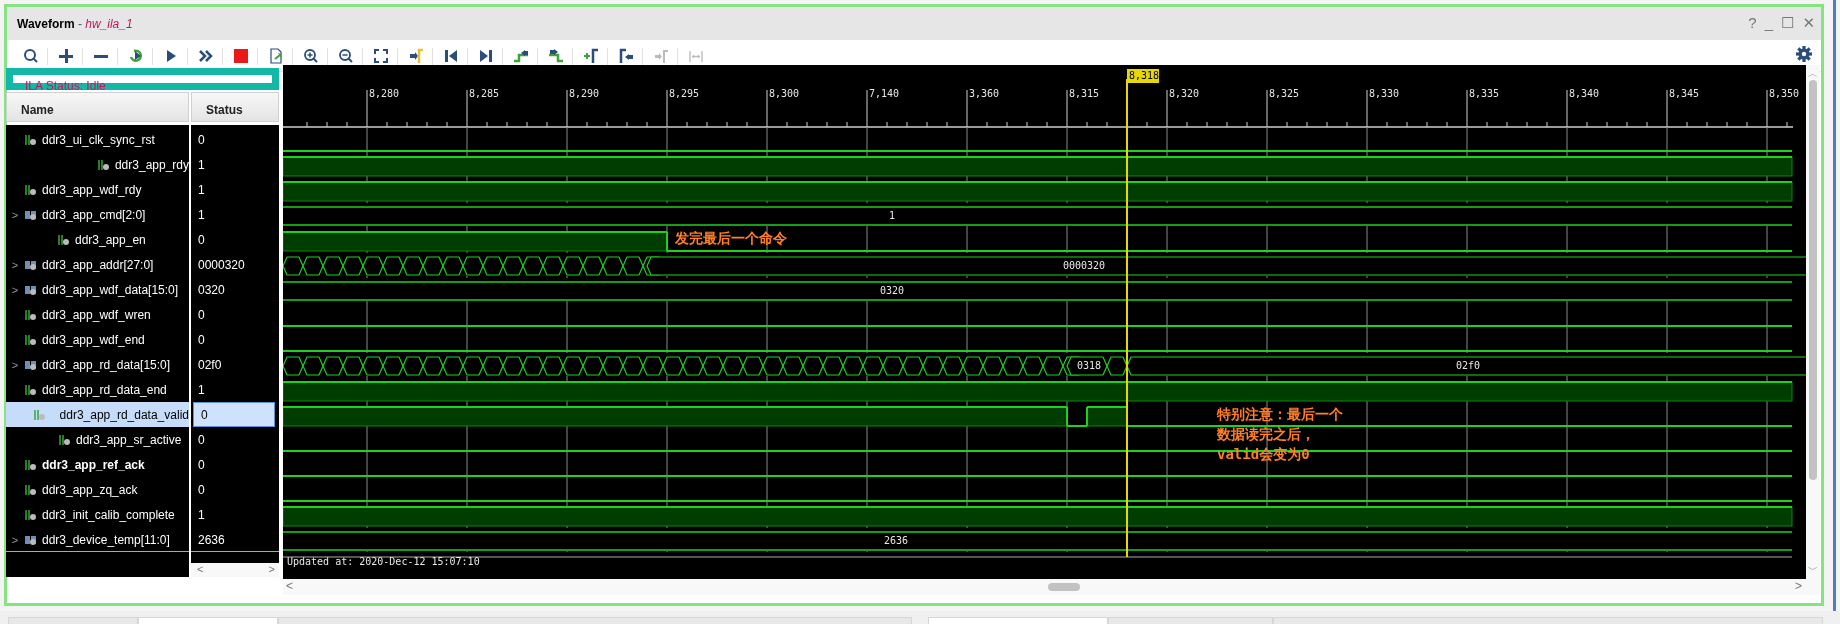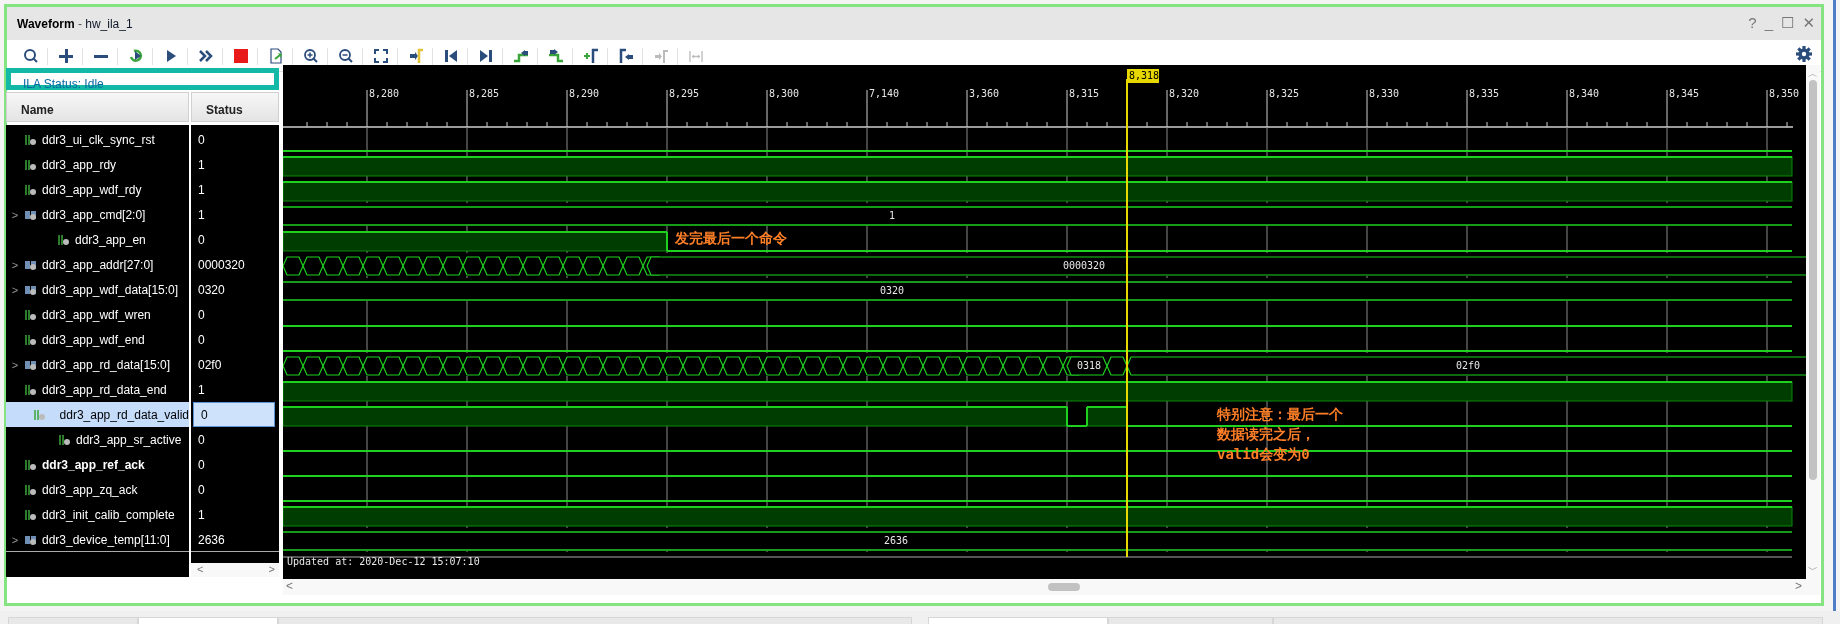--- a/index.html
+++ b/index.html
@@ -3,28 +3,28 @@
 <meta charset="utf-8">
 <style>
   * { box-sizing: border-box; margin: 0; padding: 0; }
   html, body { width: 1840px; height: 624px; overflow: hidden; background: #f4f4f4; font-family: "Liberation Sans", sans-serif; }
   .window { position: absolute; left: 4px; top: 4px; width: 1820px; height: 602px; border: 3px solid #86e382; background: #fff; }
   .blue-edge { position: absolute; left: 1833px; top: 0; width: 3px; height: 624px; background: #4f7ec9; }
   .titlebar { position: absolute; left: 0; top: 0; width: 100%; height: 33px; background: #e6e6e6; }
   .title { position: absolute; left: 10px; top: 10px; font-size: 12px; color: #000; }
   .title b { font-weight: bold; }
   .title .sep { color: #555; }
-  .title .sub { color: #0f172a; }
+  .title .sub { color: #be185d; font-style: italic; }
   .win-ctrls { position: absolute; right: 6px; top: 7px; display: flex; gap: 8px; color: #777; font-size: 15px; }
   .toolbar { position: absolute; left: 0; top: 33px; width: 100%; height: 32px; background: #fff; border-bottom: 1px solid #e0e0e0; }
   .tb-btn { position: absolute; top: 5px; width: 24px; height: 22px; display: flex; align-items: center; justify-content: center; }
   .tb-sep { position: absolute; top: 8px; width: 1px; height: 17px; background: #e2e2e2; }
   .gear { position: absolute; right: 8px; top: 5px; }
 
-  .status-box { position: absolute; left: 6px; top: 68px; width: 273px; height: 22px; border: 5px solid #14b8a6; background: #fff; font-size: 12px; padding: 4px 12px; color: #0369a1; }
+  .status-box { position: absolute; left: 6px; top: 68px; width: 273px; height: 22px; border: 7px solid #14b8a6; background: #fff; font-size: 12px; padding: 4px 12px; color: #be185d; }
   .col-head { position: absolute; top: 92px; height: 30px; background: linear-gradient(#f7f7f7,#e4e4e4); border: 1px solid #d0d0d0; font-size: 12px; font-weight: bold; padding: 10px 14px; color: #222; }
   .name-col { position: absolute; left: 6px; top: 125px; width: 183px; height: 452px; background: #000; }
   .value-col { position: absolute; left: 191px; top: 125px; width: 88px; height: 438px; background: #000; }
   .hscroll-small { position: absolute; left: 191px; top: 563px; width: 88px; height: 14px; background: #f8f8f8; font-size: 11px; color: #777; }
   .row-name { position: absolute; left: 0; height: 25px; width: 183px; font-size: 12px; color: #fff; display: flex; align-items: center; white-space: nowrap; }
   .row-name .chev { width: 18px; text-align: center; color: #999; font-size: 11px; }
   .row-name .ico { width: 14px; height: 12px; margin-right: 4px; }
   .row-name.sel { background: #c5dcfb; color: #000; justify-content: space-between; }
   .row-val { position: absolute; left: 0; height: 25px; width: 88px; font-size: 12px; color: #fff; display: flex; align-items: center; padding-left: 7px; }
   .row-val.sel { background: #cfe2fc; color: #000; border: 1px solid #5c93d8; left: 2px; width: 82px; }
@@ -225,21 +225,21 @@
 
 <div class="name-col" id="nameCol">
     <div class="row-name" style="top: 2px;">
       <span class="chev"></span>
       <span class="ico"><svg width="14" height="12">
           <path d="M2 1 V11 M5 1 V11" stroke="#3aa53a" stroke-width="1.5"></path>
           <circle cx="9" cy="8" r="3" fill="#bbb"></circle>
         </svg></span>
       <span>ddr3_ui_clk_sync_rst</span>
     </div>
-    <div class="row-name" style="top: 27px;">
+    <div class="row-name" style="top: 27px; justify-content: flex-end;">
       <span class="chev"></span>
       <span class="ico"><svg width="14" height="12">
           <path d="M2 1 V11 M5 1 V11" stroke="#3aa53a" stroke-width="1.5"></path>
           <circle cx="9" cy="8" r="3" fill="#bbb"></circle>
         </svg></span>
       <span>ddr3_app_rdy</span>
     </div>
     <div class="row-name" style="top: 52px;">
       <span class="chev"></span>
       <span class="ico"><svg width="14" height="12">

